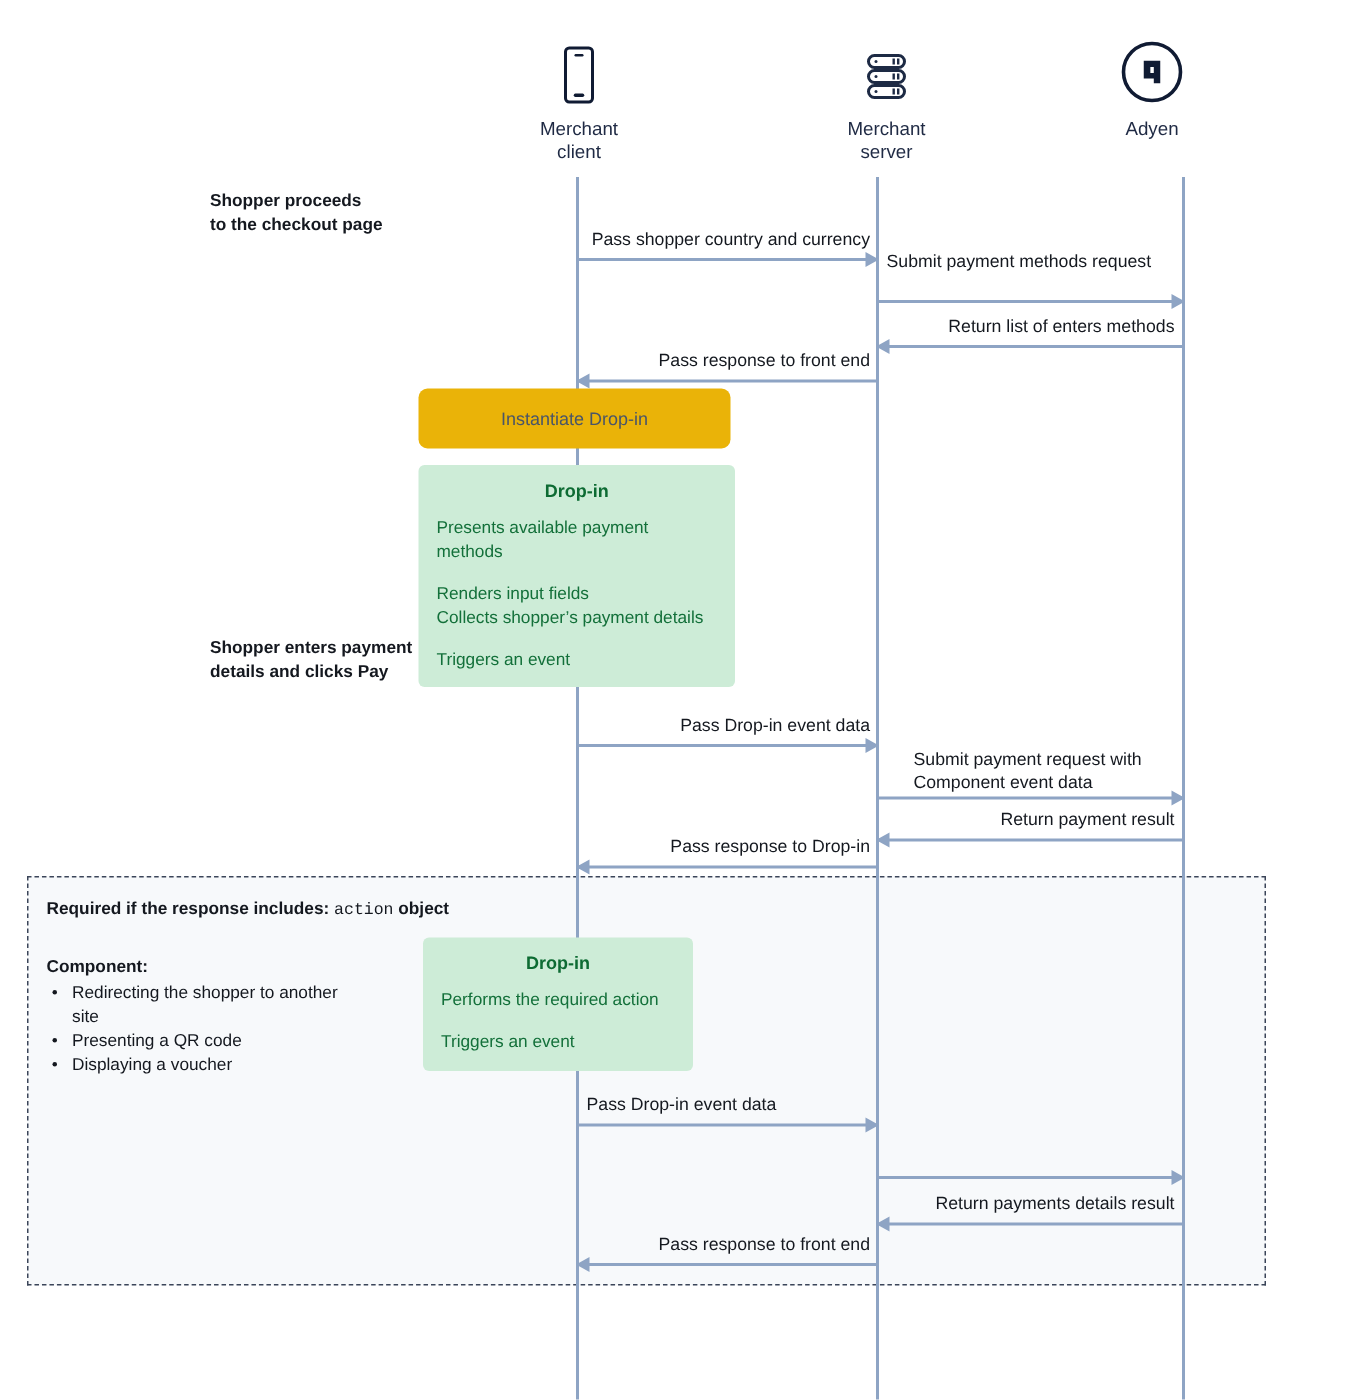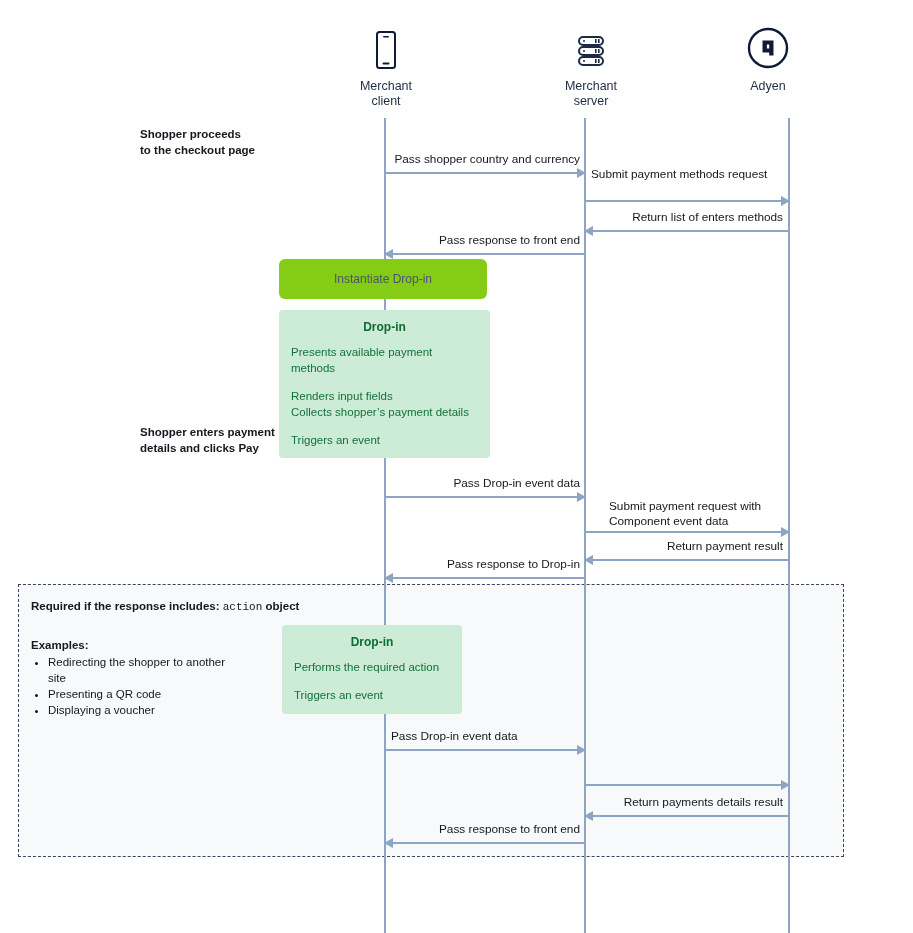--- a/index.html
+++ b/index.html
@@ -42,21 +42,21 @@
   .examples li{margin:0;}
 
   
   .note{
     position:absolute;font-size:11.5px;font-weight:bold;line-height:16px;
     color:#14181f;white-space:pre-line;margin-left:32px;
   }
 
   
   .graybox{
-    position:absolute;background:#84cc16;border-radius:6px;
+    position:absolute;background:#eab308;border-radius:6px;
     display:flex;align-items:center;justify-content:center;
     font-size:12px;color:#4a5568;
   }
 
   
   .greenbox{
     position:absolute;background:#cdecd7;border-radius:4px;
     color:#13703a;font-size:11.5px;line-height:16px;
     padding:9px 12px 20px 12px;box-sizing:border-box;
   }
@@ -91,21 +91,21 @@
 
   <div class="region" style="left:18px;top:584px;width:824px;height:271px;"></div>
 
   <div class="region-title" style="left:31px;top:600px;">
     <span>Required if the response includes:</span>
     <span class="mono">action</span>
     <span>object</span>
   </div>
 
   <div class="examples" style="left:31px;top:637px;width:200px;">
-    <div class="hd">Examples:</div>
+    <div class="hd">Component:</div>
     <ul>
       <li>Redirecting the shopper to another site</li>
       <li>Presenting a QR code</li>
       <li>Displaying a voucher</li>
     </ul>
   </div>
 
 
   <div class="actor" style="left:316px;top:24px;">
     <div class="ico">

